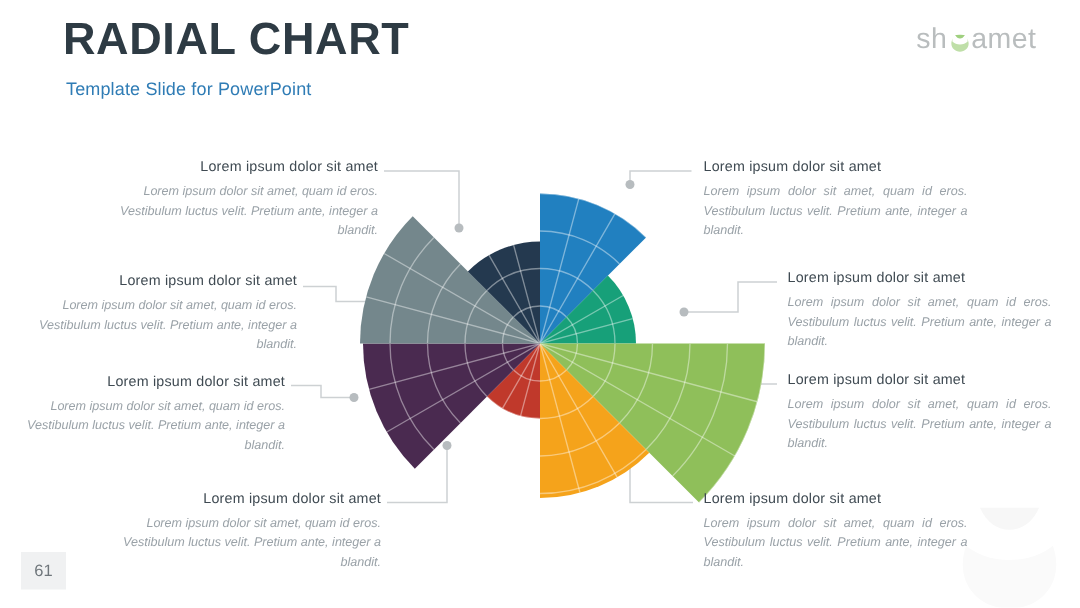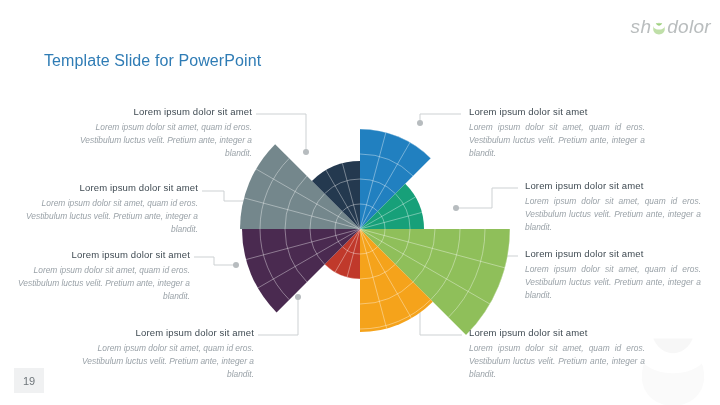--- a/index.html
+++ b/index.html
@@ -10,25 +10,25 @@
   .slide{position:absolute;inset:0;background:#fff;}
 
   
   .title{
     position:absolute;left:42px;top:11px;
     font-size:30px;font-weight:bold;letter-spacing:.4px;
     color:#2e3b44;line-height:1.05;
   }
   .subtitle{
     position:absolute;left:44px;top:52px;
-    font-size:16px;color:#2f7cb5;font-weight:normal;letter-spacing:.1px;
-  }
-
-  
-  .logo{position:absolute;right:9px;top:14px;height:24px;display:flex;align-items:center;font-style:italic;}
+    font-size:12px;color:#2f7cb5;font-weight:normal;letter-spacing:.1px;
+  }
+
+  
+  .logo{position:absolute;right:29px;top:14px;height:24px;display:flex;align-items:center;}
   .logo-text{font-size:19px;color:#b9bdbe;letter-spacing:.3px;line-height:1;}
   .logo-mark{display:inline-block;width:14px;height:14px;margin:0 1px;position:relative;top:2px;}
 
   
   .watermark{position:absolute;right:4px;bottom:-4px;width:86px;height:82px;opacity:1;pointer-events:none;}
 
   
   .pagenum{
     position:absolute;left:14px;bottom:12px;
     width:30px;height:25px;background:#f0f1f2;
@@ -54,43 +54,44 @@
   .callout.left p{text-align:right;}
 
   
   .connectors{position:absolute;inset:0;pointer-events:none;}
 </style>
 </head>
 <body>
 
 <div class="slide">
 
+  <div class="title">RADIAL CHART</div>
   <div class="subtitle">Template Slide for PowerPoint</div>
 
   <div class="logo">
     <span class="logo-text">sh</span>
     <span class="logo-mark">
       <svg viewBox="0 0 16 16" width="14" height="14" aria-hidden="true">
         <path d="M8 15.4c-3.6 0-6.6-2.6-6.6-6.2C1.4 5.6 4.4 2 8 2s6.6 3.6 6.6 7.2c0 3.6-3 6.2-6.6 6.2z" fill="#bfdfa8"></path>
         <path d="M2.2 7.6 C5 10.6 11 10.6 13.8 7.6 L13.8 2.2 L2.2 2.2 Z" fill="#ffffff"></path>
         <path d="M4.3 2.6 C6.2 6.2 9.8 6.2 11.7 2.6 Z" fill="#9fd07f"></path>
       </svg>
     </span>
-    <span class="logo-text">dolor</span>
+    <span class="logo-text">amet</span>
   </div>
 
   <div class="watermark">
     <svg viewBox="0 0 100 100" width="86" height="82" aria-hidden="true">
       <path d="M50 96c-22 0-38-15-38-36S28 18 50 18s38 21 38 42-16 36-38 36z" fill="#fafafa"></path>
       <path d="M10 40 C28 62 72 62 90 40 L90 6 L10 6 Z" fill="#ffffff"></path>
       <path d="M26 14 C36 38 64 38 74 14 Z" fill="#f7f7f7"></path>
     </svg>
   </div>
 
-  <div class="pagenum">19</div>
+  <div class="pagenum">61</div>
 
   <svg class="connectors" width="720" height="405">
     <g fill="none" stroke="#cdd1d3" stroke-width="1">
 
       <path d="M256 114 L306 114 L306 152"></path>
 
       <path d="M202 191 L224 191 L224 201 L258 201"></path>
 
       <path d="M194 257 L214 257 L214 265 L236 265"></path>
 

